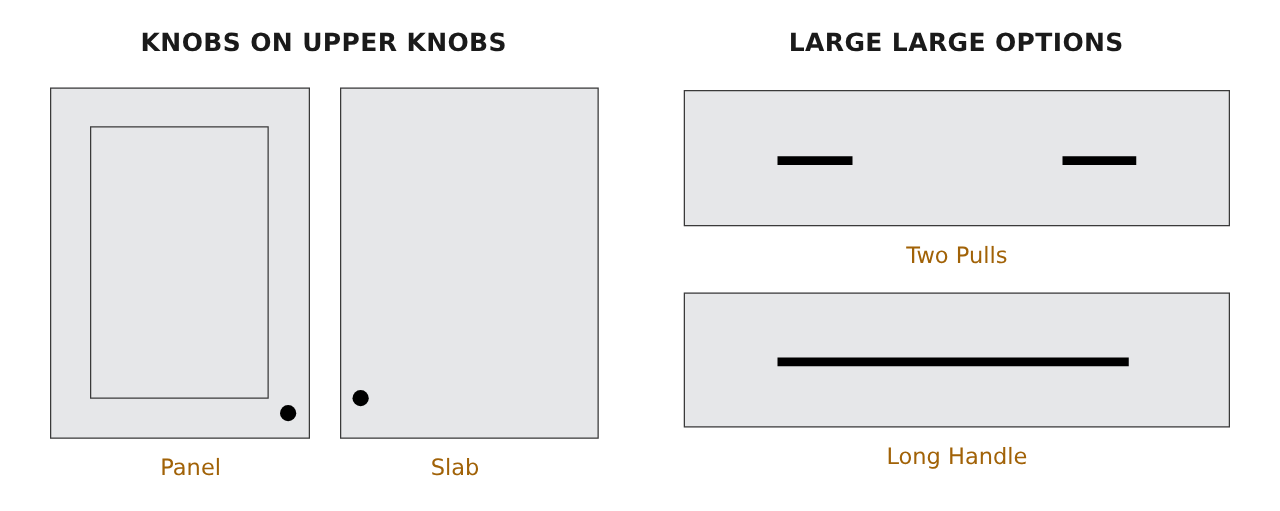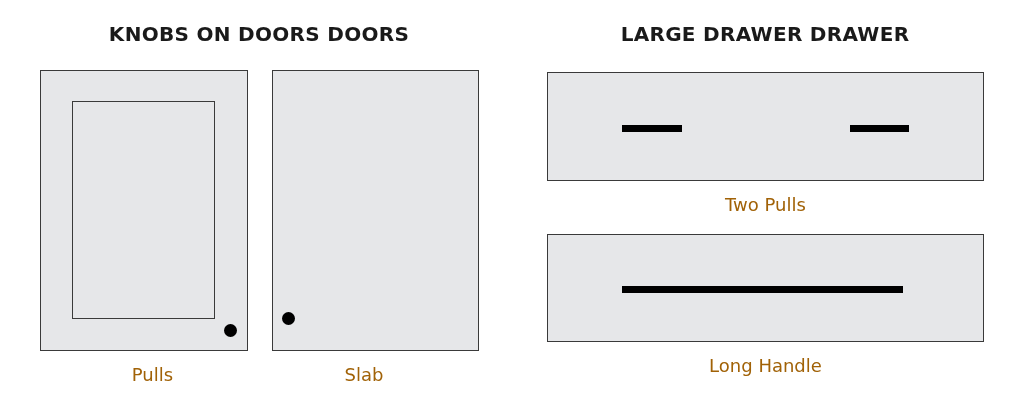--- a/index.html
+++ b/index.html
@@ -7,28 +7,28 @@
   .title{position:absolute;top:22px;font-weight:bold;font-size:20px;letter-spacing:0.3px;text-align:center;}
   .box{position:absolute;background:#e6e7e9;border:1.5px solid #3a3a3a;box-sizing:border-box;}
   .inner{position:absolute;border:1.5px solid #3a3a3a;box-sizing:border-box;}
   .knob{position:absolute;width:13px;height:13px;border-radius:50%;background:#000;}
   .pull{position:absolute;height:7px;background:#000;}
   .label{position:absolute;font-size:18px;text-align:center;color:#a16207;}
 </style>
 </head>
 <body>
 
-<div class="title" style="left:40px;width:438px;">KNOBS ON DOORS DOORS</div>
-<div class="title" style="left:547px;width:436px;">LARGE DRAWER DRAWER</div>
+<div class="title" style="left:40px;width:438px;">KNOBS ON UPPER KNOBS</div>
+<div class="title" style="left:547px;width:436px;">LARGE LARGE OPTIONS</div>
 
 <div class="box" style="left:40px;top:70px;width:208px;height:281px;">
   <div class="inner" style="left:31px;top:30px;width:143px;height:218px;"></div>
   <div class="knob" style="left:183px;top:253px;"></div>
 </div>
-<div class="label" style="left:40px;width:225px;top:364px;">Pulls</div>
+<div class="label" style="left:40px;width:225px;top:364px;">Panel</div>
 
 <div class="box" style="left:272px;top:70px;width:207px;height:281px;">
   <div class="knob" style="left:9px;top:241px;"></div>
 </div>
 <div class="label" style="left:257px;width:214px;top:364px;">Slab</div>
 
 <div class="box" style="left:547px;top:72px;width:437px;height:109px;">
   <div class="pull" style="left:74px;top:52px;width:60px;"></div>
   <div class="pull" style="left:302px;top:52px;width:59px;"></div>
 </div>

